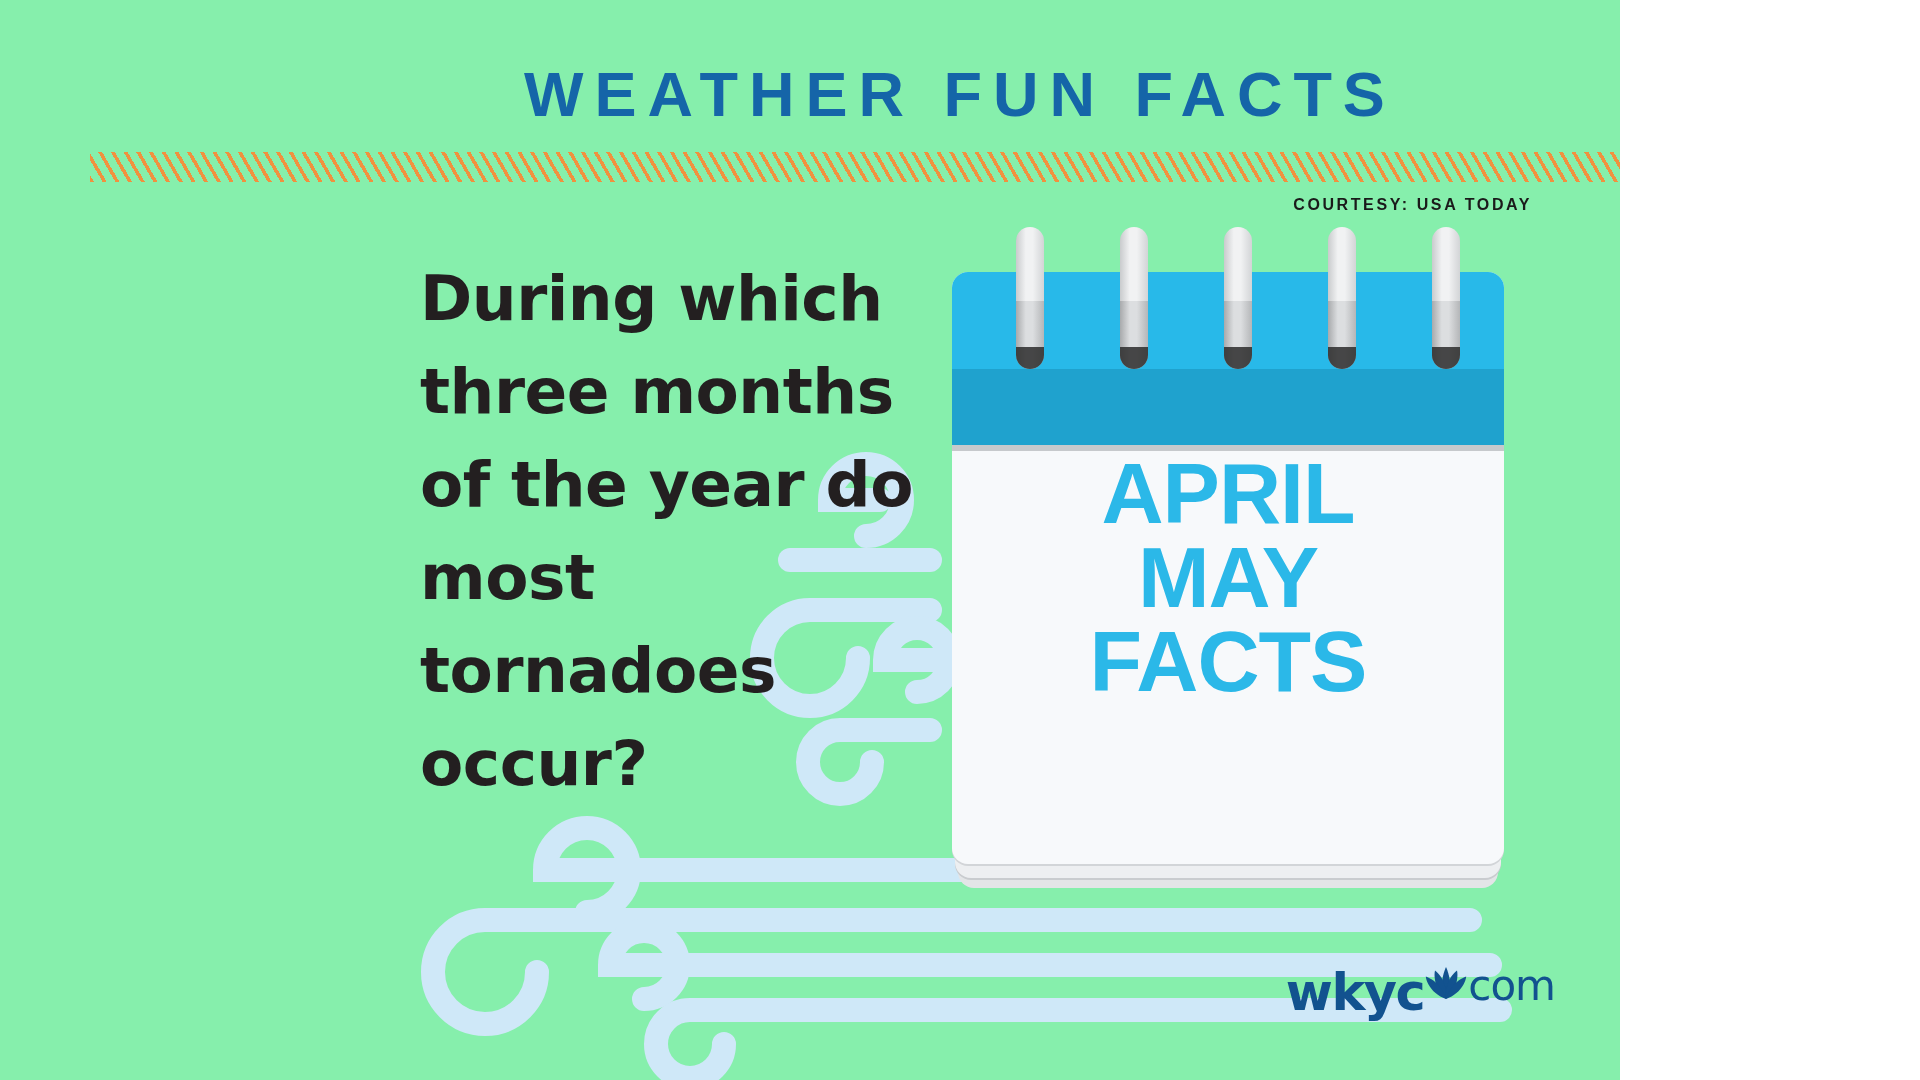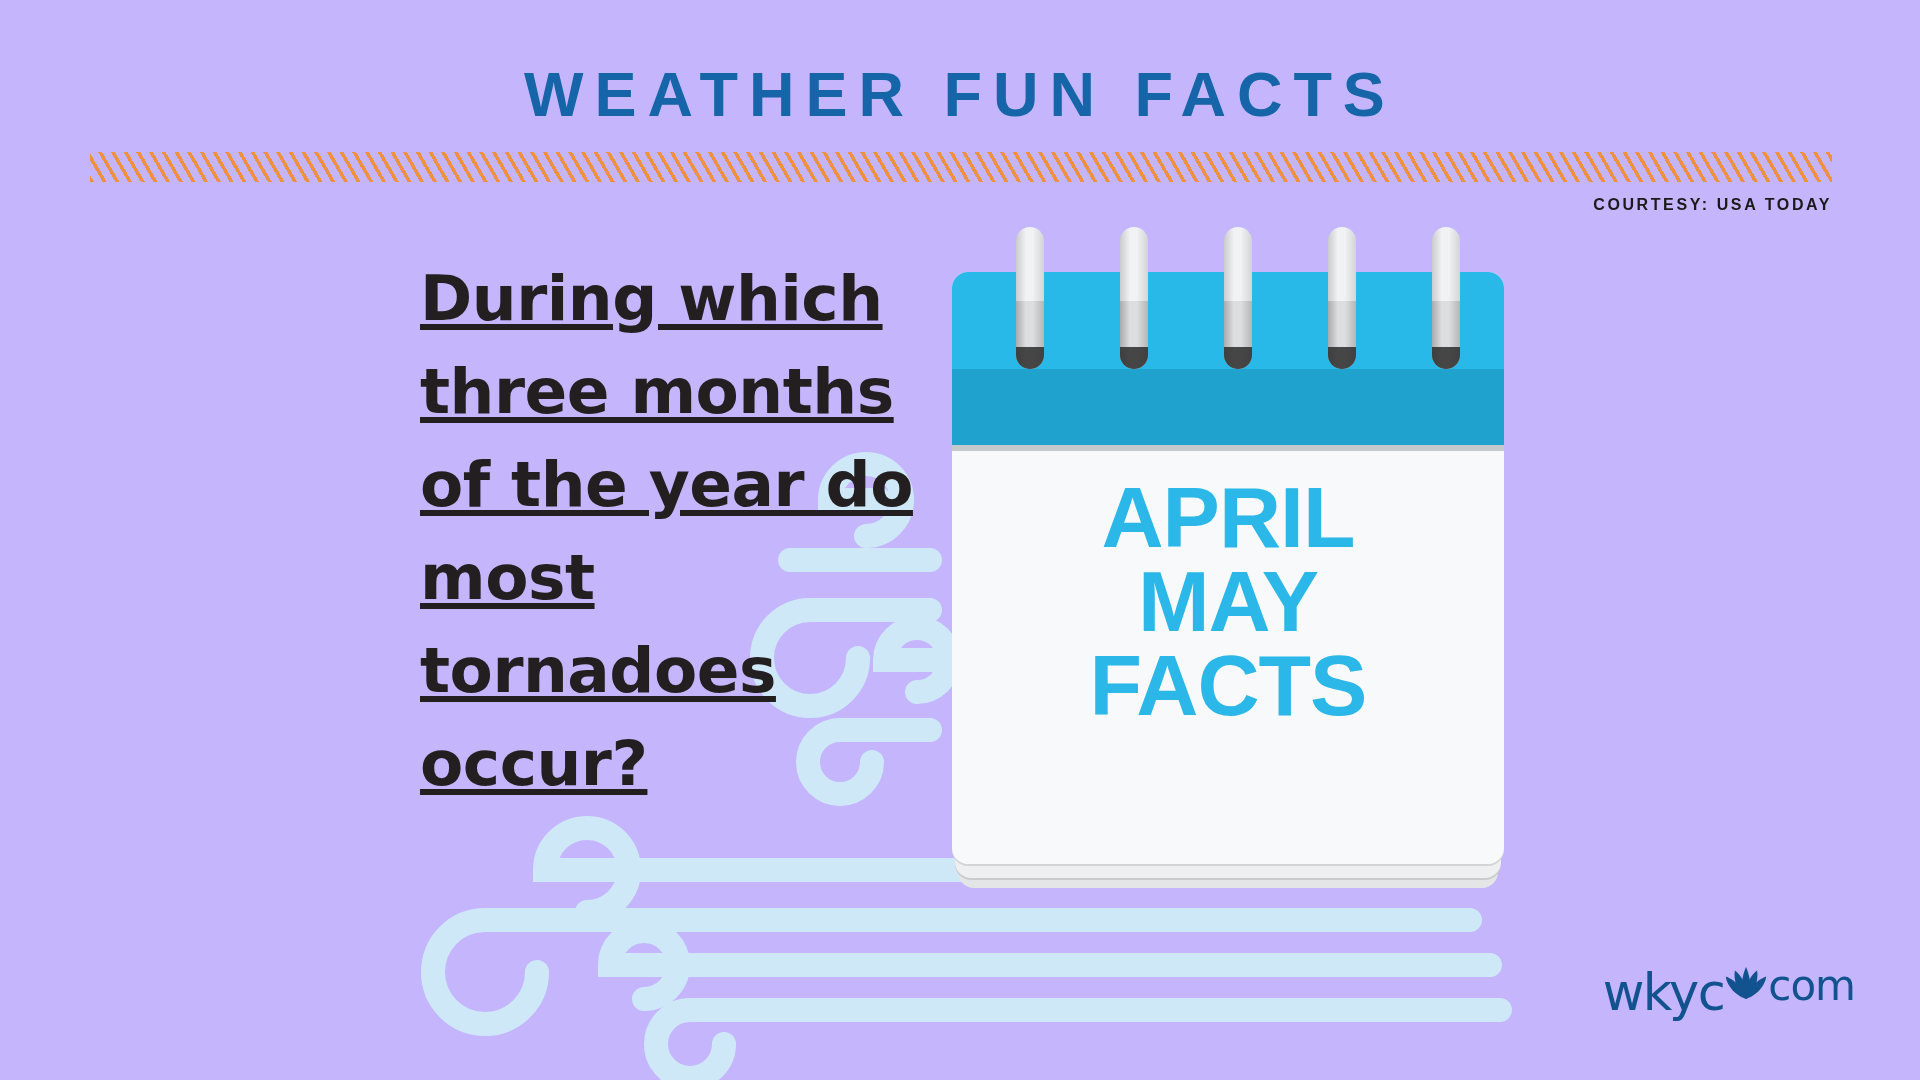--- a/index.html
+++ b/index.html
@@ -5,23 +5,23 @@
   html, body {
     margin: 0;
     padding: 0;
     background: #ffffff;
   }
   body {
     font-family: "Liberation Sans", sans-serif;
   }
   #stage {
     position: relative;
-    width: 1920px;
+    width: 1620px;
     height: 1080px;
-    background: #c4b5fd;
+    background: #86efac;
     overflow: hidden;
   }
 
   
   #page-title {
     position: absolute;
     left: 0;
     top: 58px;
     width: 1920px;
     text-align: center;
@@ -77,21 +77,20 @@
     left: 420px;
     top: 252px;
     width: 520px;
     font-family: "DejaVu Sans", sans-serif;
     font-weight: bold;
     font-size: 63px;
     line-height: 93px;
     color: #231F20;
     letter-spacing: -0.5px;
     z-index: 3;
-    text-decoration: underline;
   }
 
   
   #calendar {
     position: absolute;
     left: 952px;
     top: 272px;
     width: 552px;
     height: 620px;
     z-index: 4;
@@ -149,21 +148,20 @@
     width: 552px;
     height: 6px;
     background: #C6C9CC;
   }
   #cal-months {
     position: absolute;
     left: 0;
     top: 179px;
     width: 552px;
     text-align: center;
-    padding-top: 24px;
   }
   .cal-month {
     font-family: "Liberation Sans", sans-serif;
     font-weight: bold;
     font-size: 86px;
     line-height: 84px;
     color: #2BB8E8;
     letter-spacing: -1px;
   }
 
@@ -208,21 +206,21 @@
   #wkyc-logo {
     position: absolute;
     right: 65px;
     bottom: 58px;
     display: flex;
     align-items: center;
     z-index: 5;
   }
   #wkyc-word {
     font-family: "DejaVu Sans", sans-serif;
-    font-weight: normal;
+    font-weight: bold;
     font-size: 51px;
     color: #12528F;
     letter-spacing: -1.5px;
     margin-top: 14px;
   }
   #peacock-icon { margin: 0 1px 6px 1px; }
   #wkyc-com {
     font-family: "DejaVu Sans", sans-serif;
     font-weight: normal;
     font-size: 42px;

